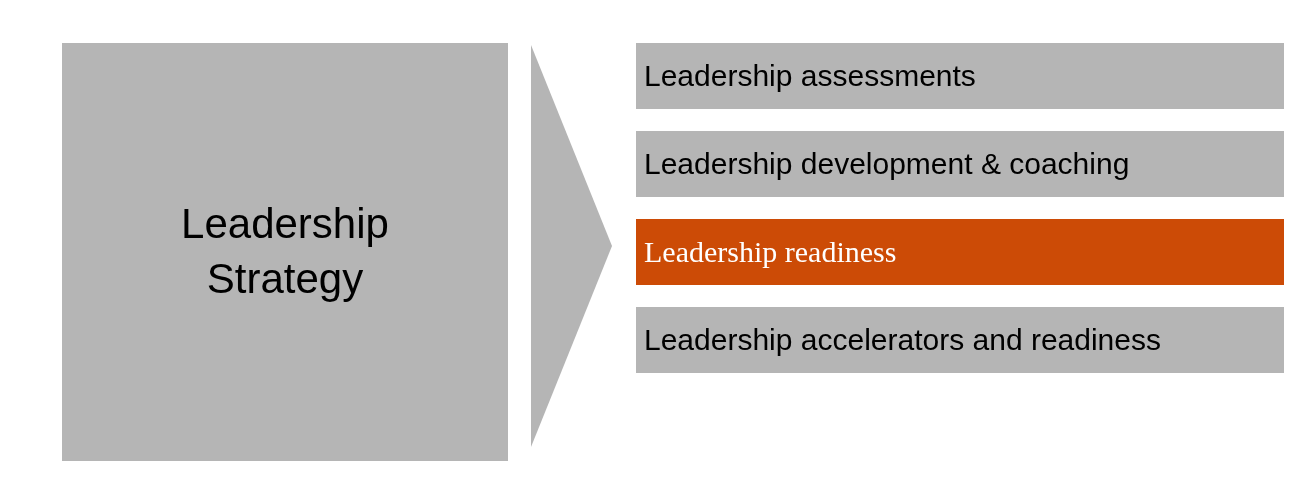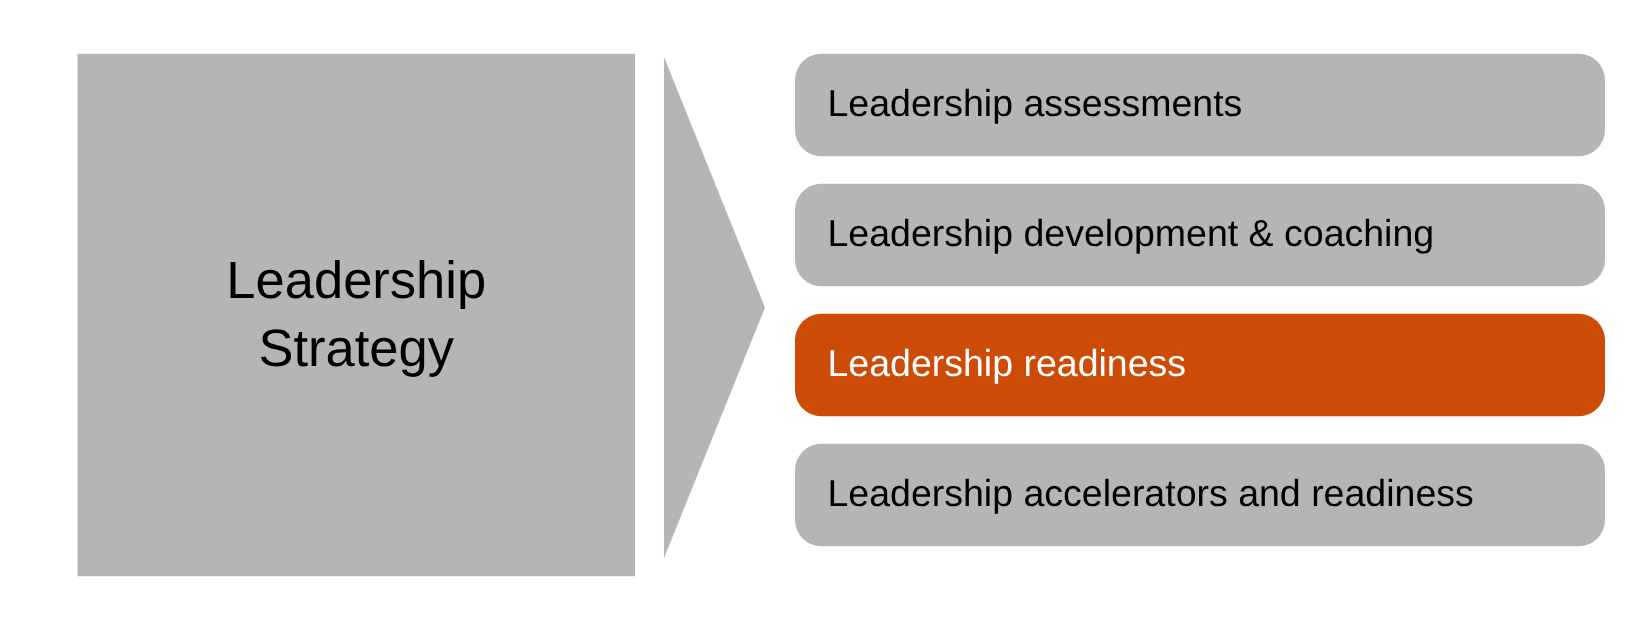--- a/index.html
+++ b/index.html
@@ -44,33 +44,33 @@
   .bars {
     position: absolute;
     left: 636px;
     top: 43px;
     width: 648px;
     display: flex;
     flex-direction: column;
     gap: 22px;
   }
   .bar {
-    height: 82px;
+    height: 66px;
     background: var(--shape-gray, #B5B5B5);
     color: var(--text-dark, #000000);
     display: flex;
     align-items: center;
-    padding-left: 26px;
+    padding-left: 8px;
     box-sizing: border-box;
     font-size: 30px;
-    border-radius: 21px;
   }
   .bar.highlighted {
     background: var(--highlight, #CC4B06);
     color: var(--text-light, #FFFFFF);
+    font-family: Liberation Serif, serif;
   }
 </style>
 </head>
 <body>
 
 <div class="canvas">
 
   <div class="strategy-box">
     <div class="strategy-label">Leadership
 Strategy</div>

